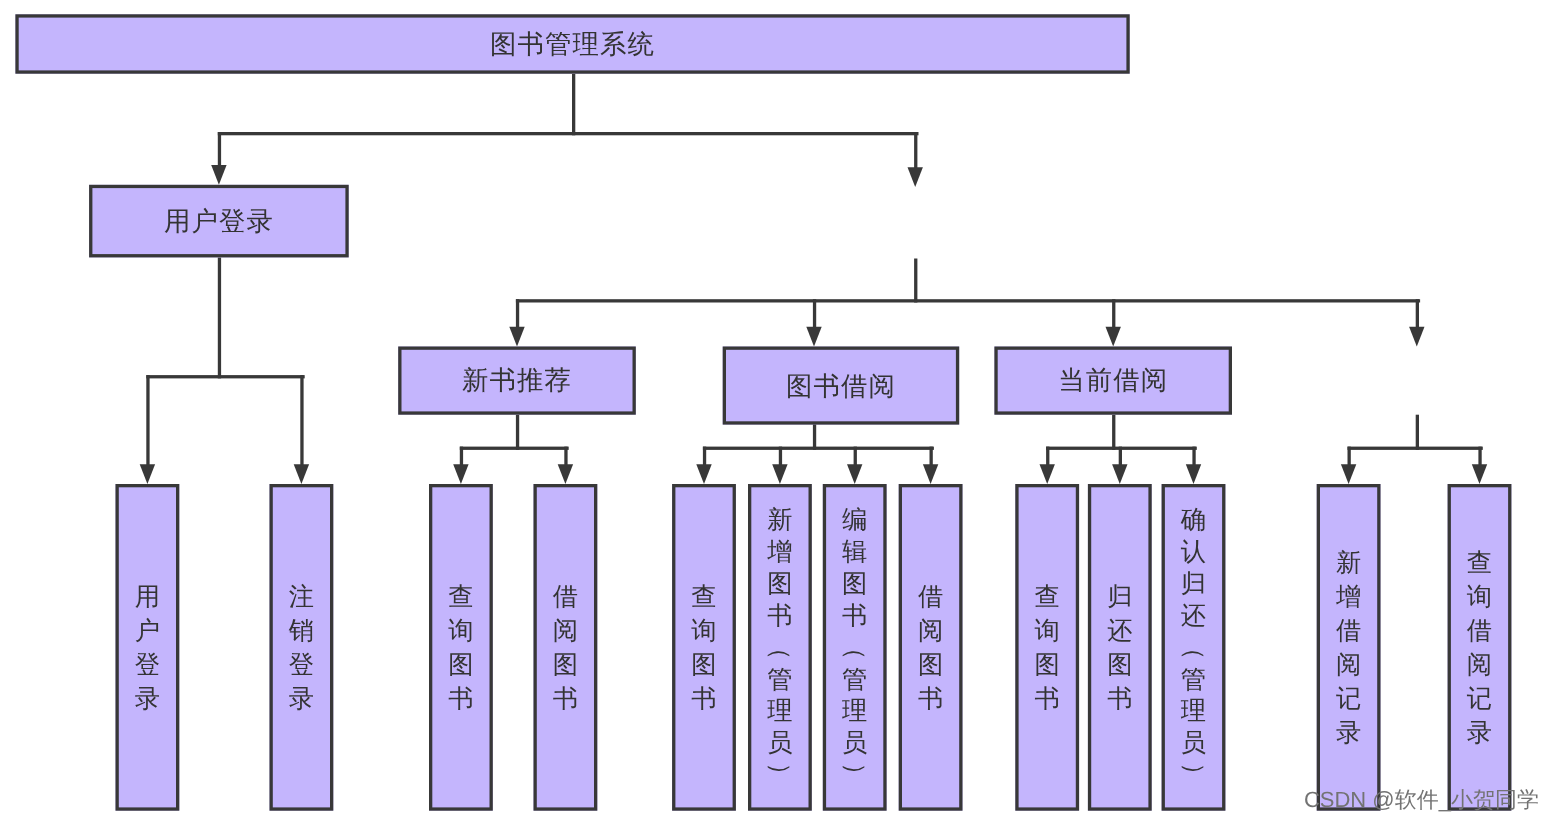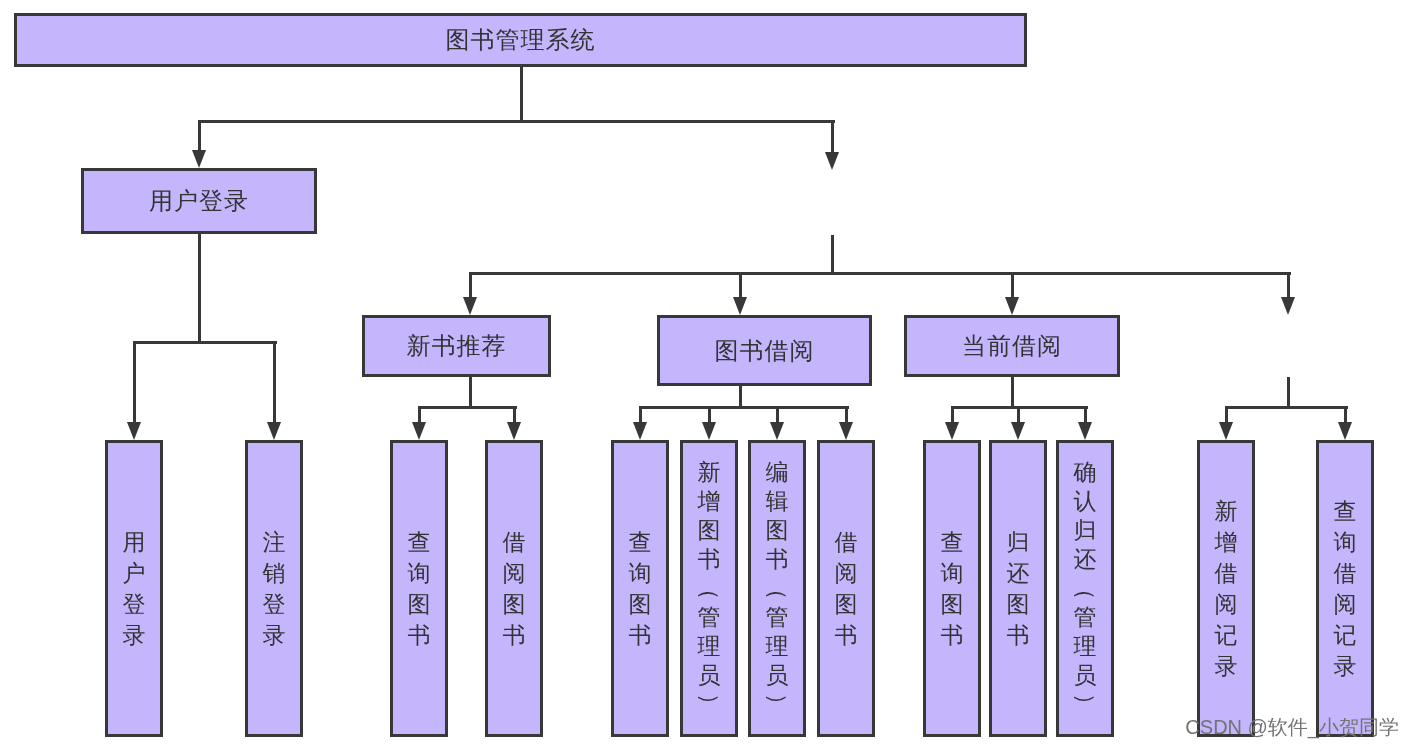--- a/index.html
+++ b/index.html
@@ -39,21 +39,21 @@
 <div class="canvas">
 
   <div class="node" style="left:14px;top:13px;width:1013px;height:54px">
     <span class="hlabel">图书管理系统</span>
   </div>
 
   <div class="node" style="left:81px;top:168px;width:236px;height:66px">
     <span class="hlabel">用户登录</span>
   </div>
 
-  <div class="node" style="left:362px;top:315px;width:189px;height:62px">
+  <div class="node" style="left:362px;top:315px;width:216px;height:62px">
     <span class="hlabel">新书推荐</span>
   </div>
   <div class="node" style="left:657px;top:315px;width:215px;height:71px">
     <span class="hlabel">图书借阅</span>
   </div>
   <div class="node" style="left:904px;top:315px;width:216px;height:62px">
     <span class="hlabel">当前借阅</span>
   </div>
 
   <div class="node vnode" style="left:105px;top:440px;width:58px;height:297px">

